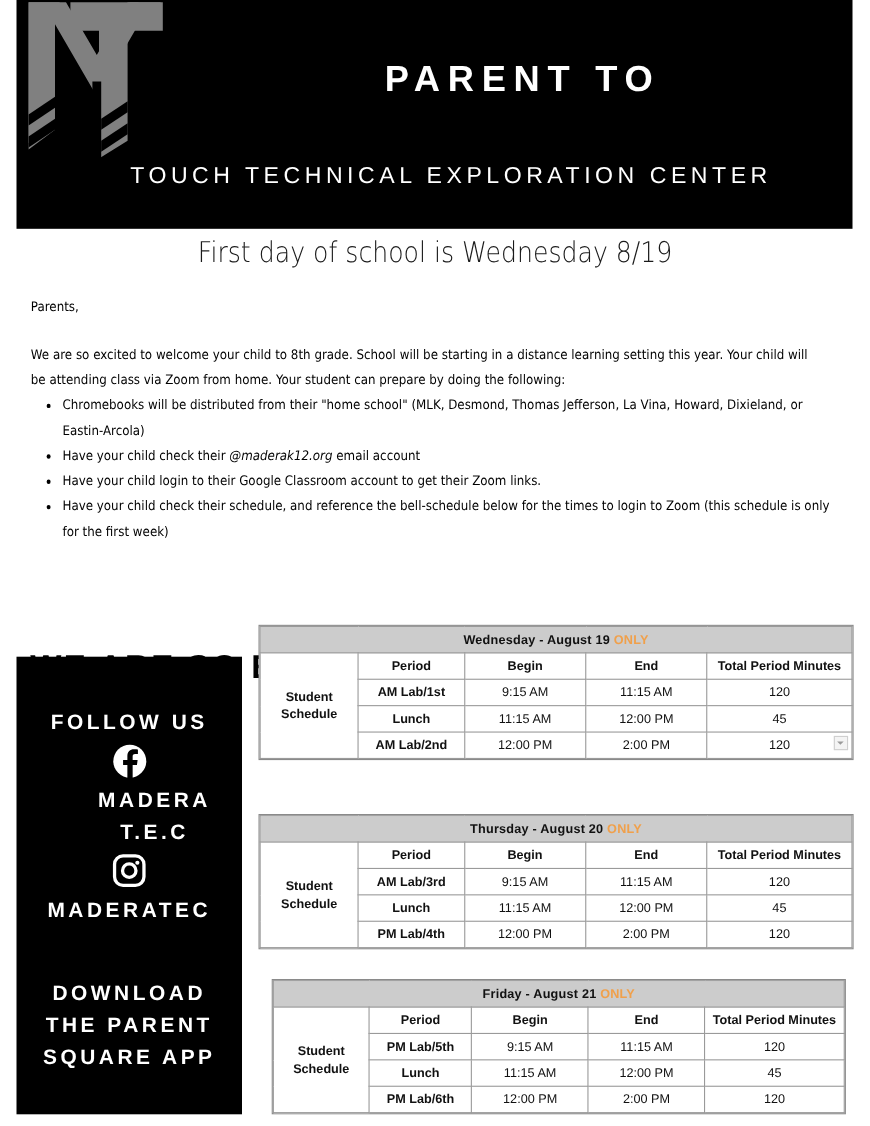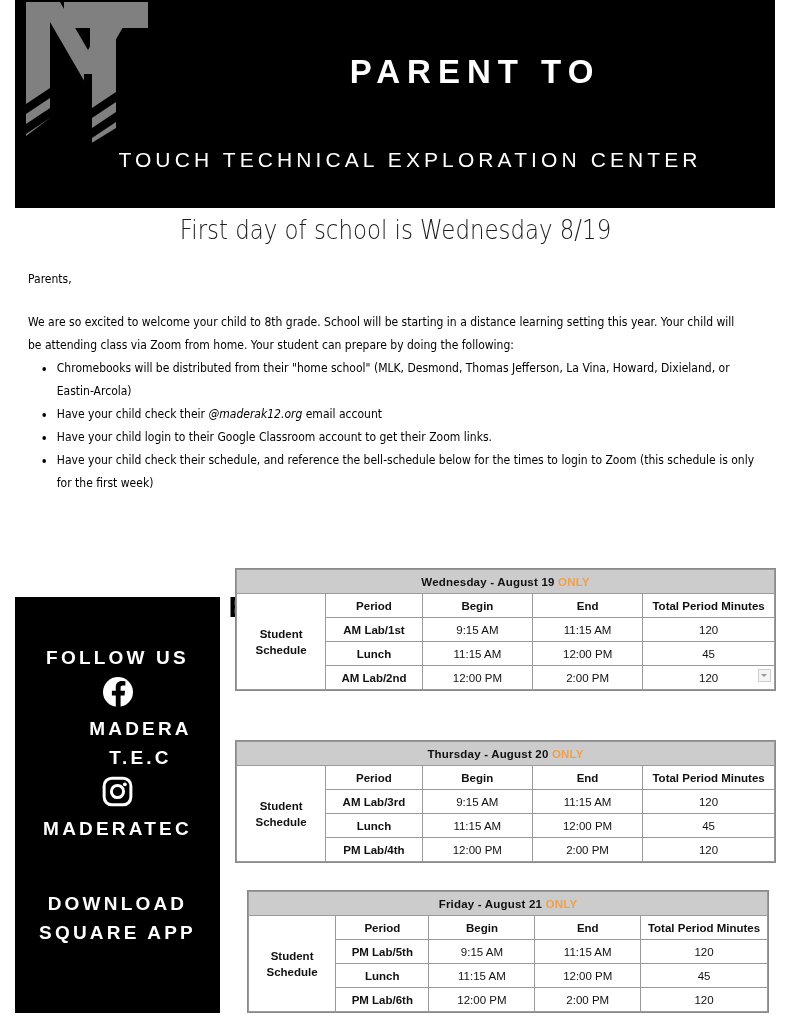--- a/index.html
+++ b/index.html
@@ -253,20 +253,21 @@
     <svg width="31" height="31" viewBox="0 0 32 32" xmlns="http://www.w3.org/2000/svg">
       <rect x="2.2" y="2.2" width="27.6" height="27.6" rx="8" ry="8" fill="none" stroke="#ffffff" stroke-width="3.1"></rect>
       <circle cx="16" cy="16" r="6.3" fill="none" stroke="#ffffff" stroke-width="3.1"></circle>
       <circle cx="23.6" cy="8.6" r="1.95" fill="#ffffff"></circle>
     </svg>
   </div>
   <div class="sb-heading" id="instagram-handle">MADERATEC</div>
 
   <div class="sb-heading" id="download-block">
     <div>DOWNLOAD</div>
+    <div>THE PARENT</div>
     <div>SQUARE APP</div>
   </div>
 </div>
 
 <table class="schedule-table" id="table-wed">
     <tbody>
       <tr>
         <td class="day-title-cell" colspan="5"><span>Wednesday - August 19 </span><span class="only-word">ONLY</span></td>
       </tr>
       <tr>

